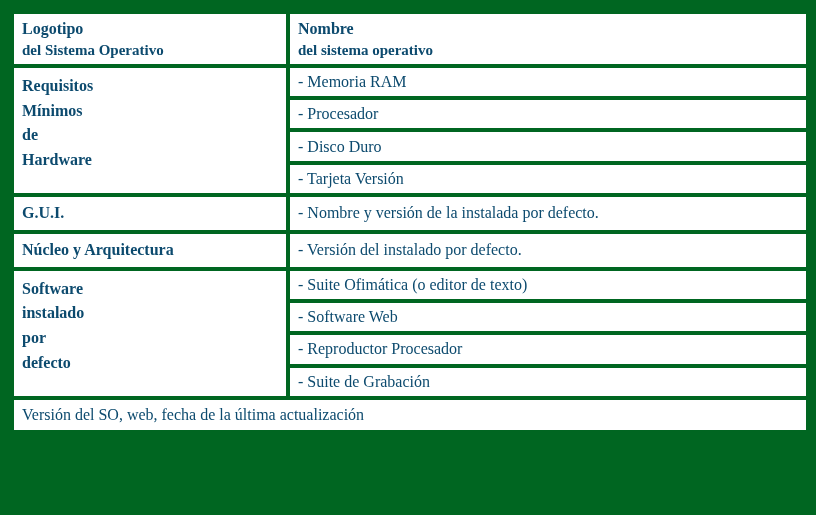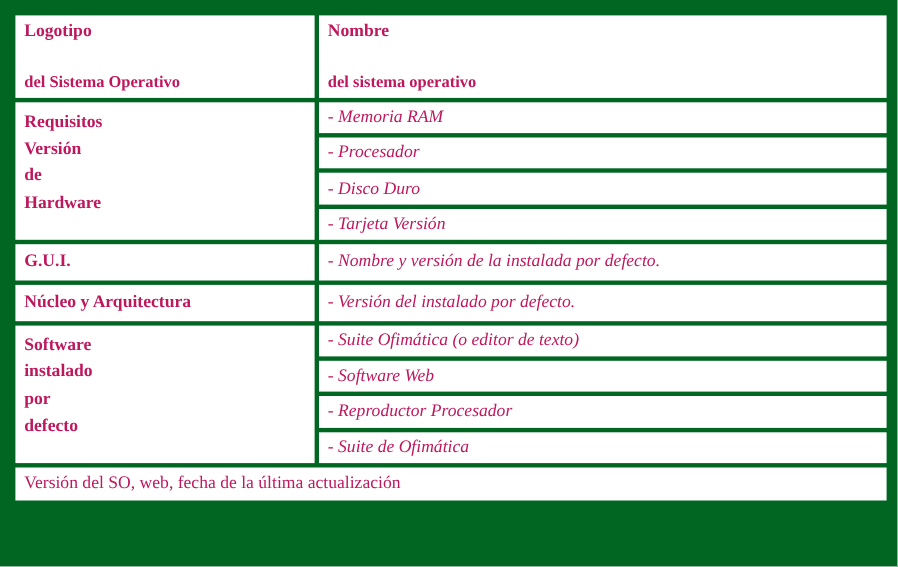--- a/index.html
+++ b/index.html
@@ -29,53 +29,51 @@
     width: 796px;
     border-collapse: separate;
     border-spacing: 4px 4px;
     table-layout: fixed;
   }
   table.main td {
     background: #ffffff;
     vertical-align: middle;
     padding: 4px 8px;
     font-size: 16px;
-    color: #be185d;
+    color: #0c4a6e;
     box-sizing: border-box;
   }
   td.header-cell {
     background: #006621;
     color: #ffff00;
     font-weight: bold;
     font-size: 16px;
     vertical-align: top;
     padding-top: 18px;
     padding-left: 14px;
     line-height: 1.35;
   }
   td.header-cell .line2 {
     font-size: 15px;
-    margin-top: 25px;
   }
   td.label-cell {
     font-weight: bold;
     font-size: 16px;
     vertical-align: middle;
     padding-left: 12px;
     line-height: 1.55;
   }
   td.label-cell.multiline {
     padding-top: 6px;
     padding-bottom: 20px;
   }
   td.value-cell {
     font-size: 16px;
     padding-left: 14px;
     height: 20px;
-    font-style: italic;
   }
   td.footer-cell {
     font-size: 16px;
     padding-left: 10px;
     height: 30px;
   }
   .colw-left { width: 272px; }
   .colw-right { width: 516px; }
   .stackline { display: block; }
 </style>
@@ -98,21 +96,21 @@
           </td>
           <td class="header-cell">
             <span class="stackline">Nombre</span>
             <span class="stackline line2">del sistema operativo</span>
           </td>
         </tr>
 
         <tr>
           <td class="label-cell multiline" rowspan="4">
             <span class="stackline">Requisitos</span>
-            <span class="stackline">Versión</span>
+            <span class="stackline">Mínimos</span>
             <span class="stackline">de</span>
             <span class="stackline">Hardware</span>
           </td>
           <td class="value-cell">- Memoria RAM</td>
         </tr>
         <tr>
           <td class="value-cell">- Procesador</td>
         </tr>
         <tr>
           <td class="value-cell">- Disco Duro</td>
@@ -140,21 +138,21 @@
           </td>
           <td class="value-cell">- Suite Ofimática (o editor de texto)</td>
         </tr>
         <tr>
           <td class="value-cell">- Software Web</td>
         </tr>
         <tr>
           <td class="value-cell">- Reproductor Procesador</td>
         </tr>
         <tr>
-          <td class="value-cell">- Suite de Ofimática</td>
+          <td class="value-cell">- Suite de Grabación</td>
         </tr>
 
         <tr>
           <td class="footer-cell" colspan="2">Versión del SO, web, fecha de la última actualización</td>
         </tr>
       </tbody>
     </table>
   </div>
 </div>
 

